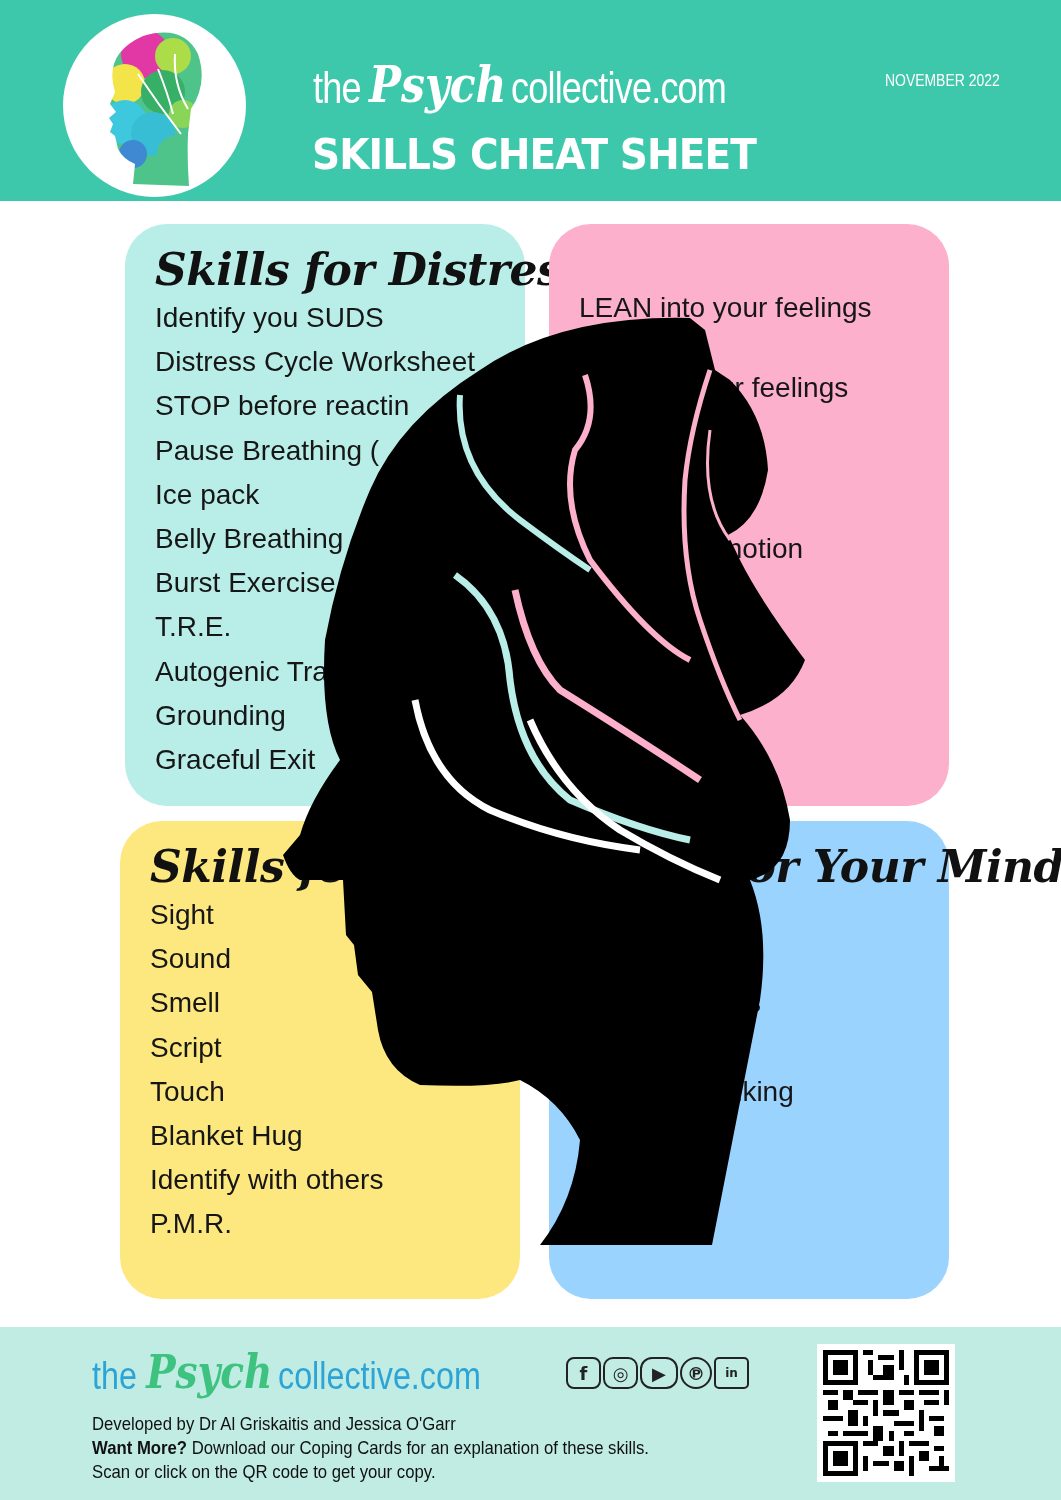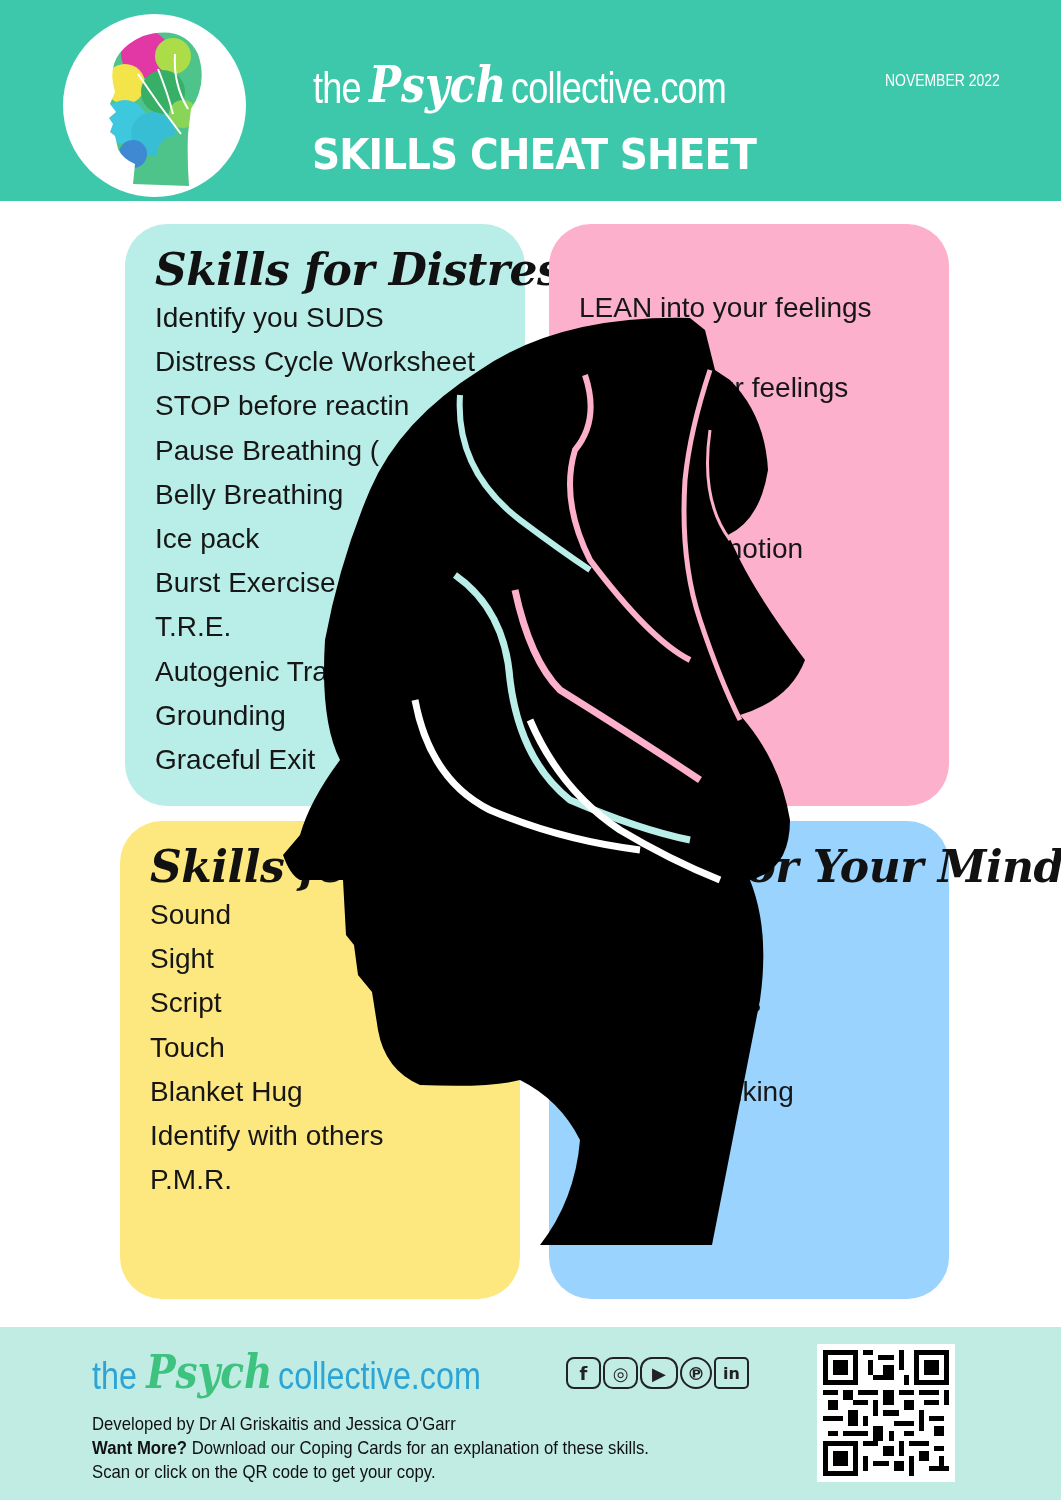--- a/index.html
+++ b/index.html
@@ -75,22 +75,22 @@
   <div class="date">NOVEMBER 2022</div>
 </div>
 
 <div class="box distress">
   <div class="box-title">Skills for Distress:</div>
   <ul class="box-list">
     <li>Identify you SUDS</li>
     <li>Distress Cycle Worksheet</li>
     <li>STOP before reactin</li>
     <li>Pause Breathing (</li>
+    <li>Ice pack</li>
     <li>Belly Breathing</li>
-    <li>Ice pack</li>
     <li>Burst Exercise</li>
     <li>T.R.E.</li>
     <li>Autogenic Tra</li>
     <li>Grounding</li>
     <li>Graceful Exit</li>
   </ul>
 </div>
 
 <div class="box emotions">
   <ul class="box-list" style="white-space:pre;">
@@ -104,22 +104,23 @@
     <li style="white-space:pre;">      Va    ation</li>
     <li style="white-space:pre;">            passi</li>
     <li style="white-space:pre;">            te</li>
     <li style="white-space:pre;">            Action</li>
   </ul>
 </div>
 
 <div class="box senses">
   <div class="box-title">Skills for</div>
   <ul class="box-list">
+    <li>Sight</li>
     <li>Sound</li>
-    <li>Sight</li>
+    <li>Smell</li>
     <li>Script</li>
     <li>Touch</li>
     <li>Blanket Hug</li>
     <li>Identify with others</li>
     <li>P.M.R.</li>
   </ul>
 </div>
 
 <div class="box mind">
   <div class="box-title">Skills for Your Mind:</div>
@@ -191,21 +192,21 @@
       </div>
     <div class="ic" style="border-radius:10px;">
         <span>◎</span>
       </div>
     <div class="ic" style="border-radius:12px;width:38px;">
         <span>▶</span>
       </div>
     <div class="ic" style="border-radius:50%;width:32px;">
         <span>℗</span>
       </div>
-    <div class="ic" style="border-radius:5px;font-size:16px;">
+    <div class="ic" style="border-radius:5px;font-size:12px;">
         <span>in</span>
       </div>
   </div>
 
   <div class="f-lines">
     <div>Developed by Dr Al Griskaitis and Jessica O'Garr</div>
     <div><b>Want More?</b><span> Download our Coping Cards for an explanation of these skills.</span></div>
     <div>Scan or click on the QR code to get your copy.</div>
   </div>
 

